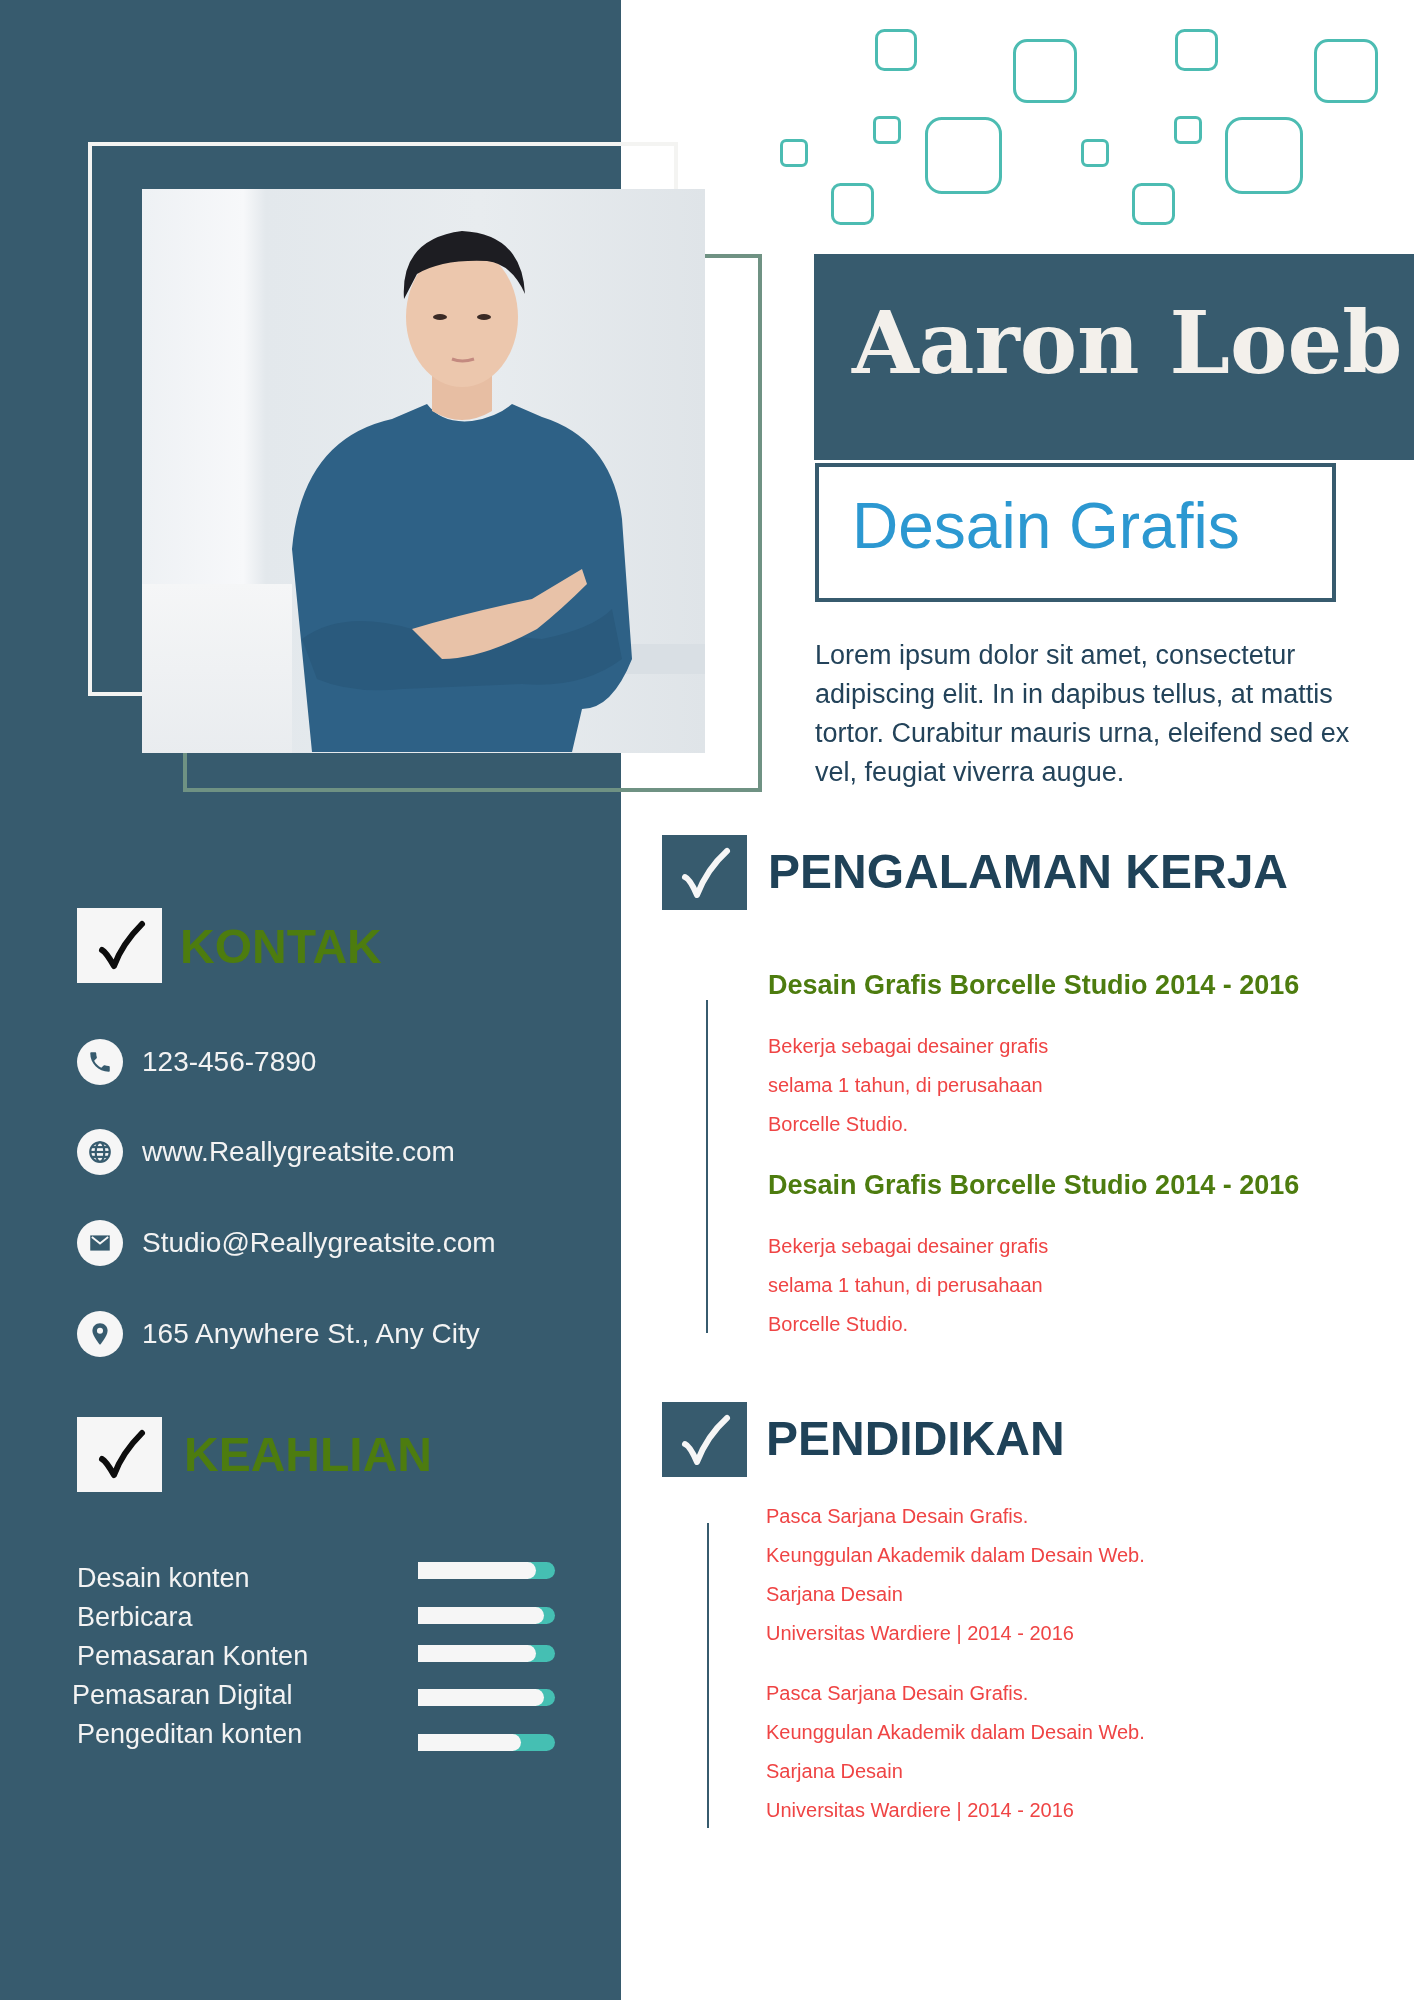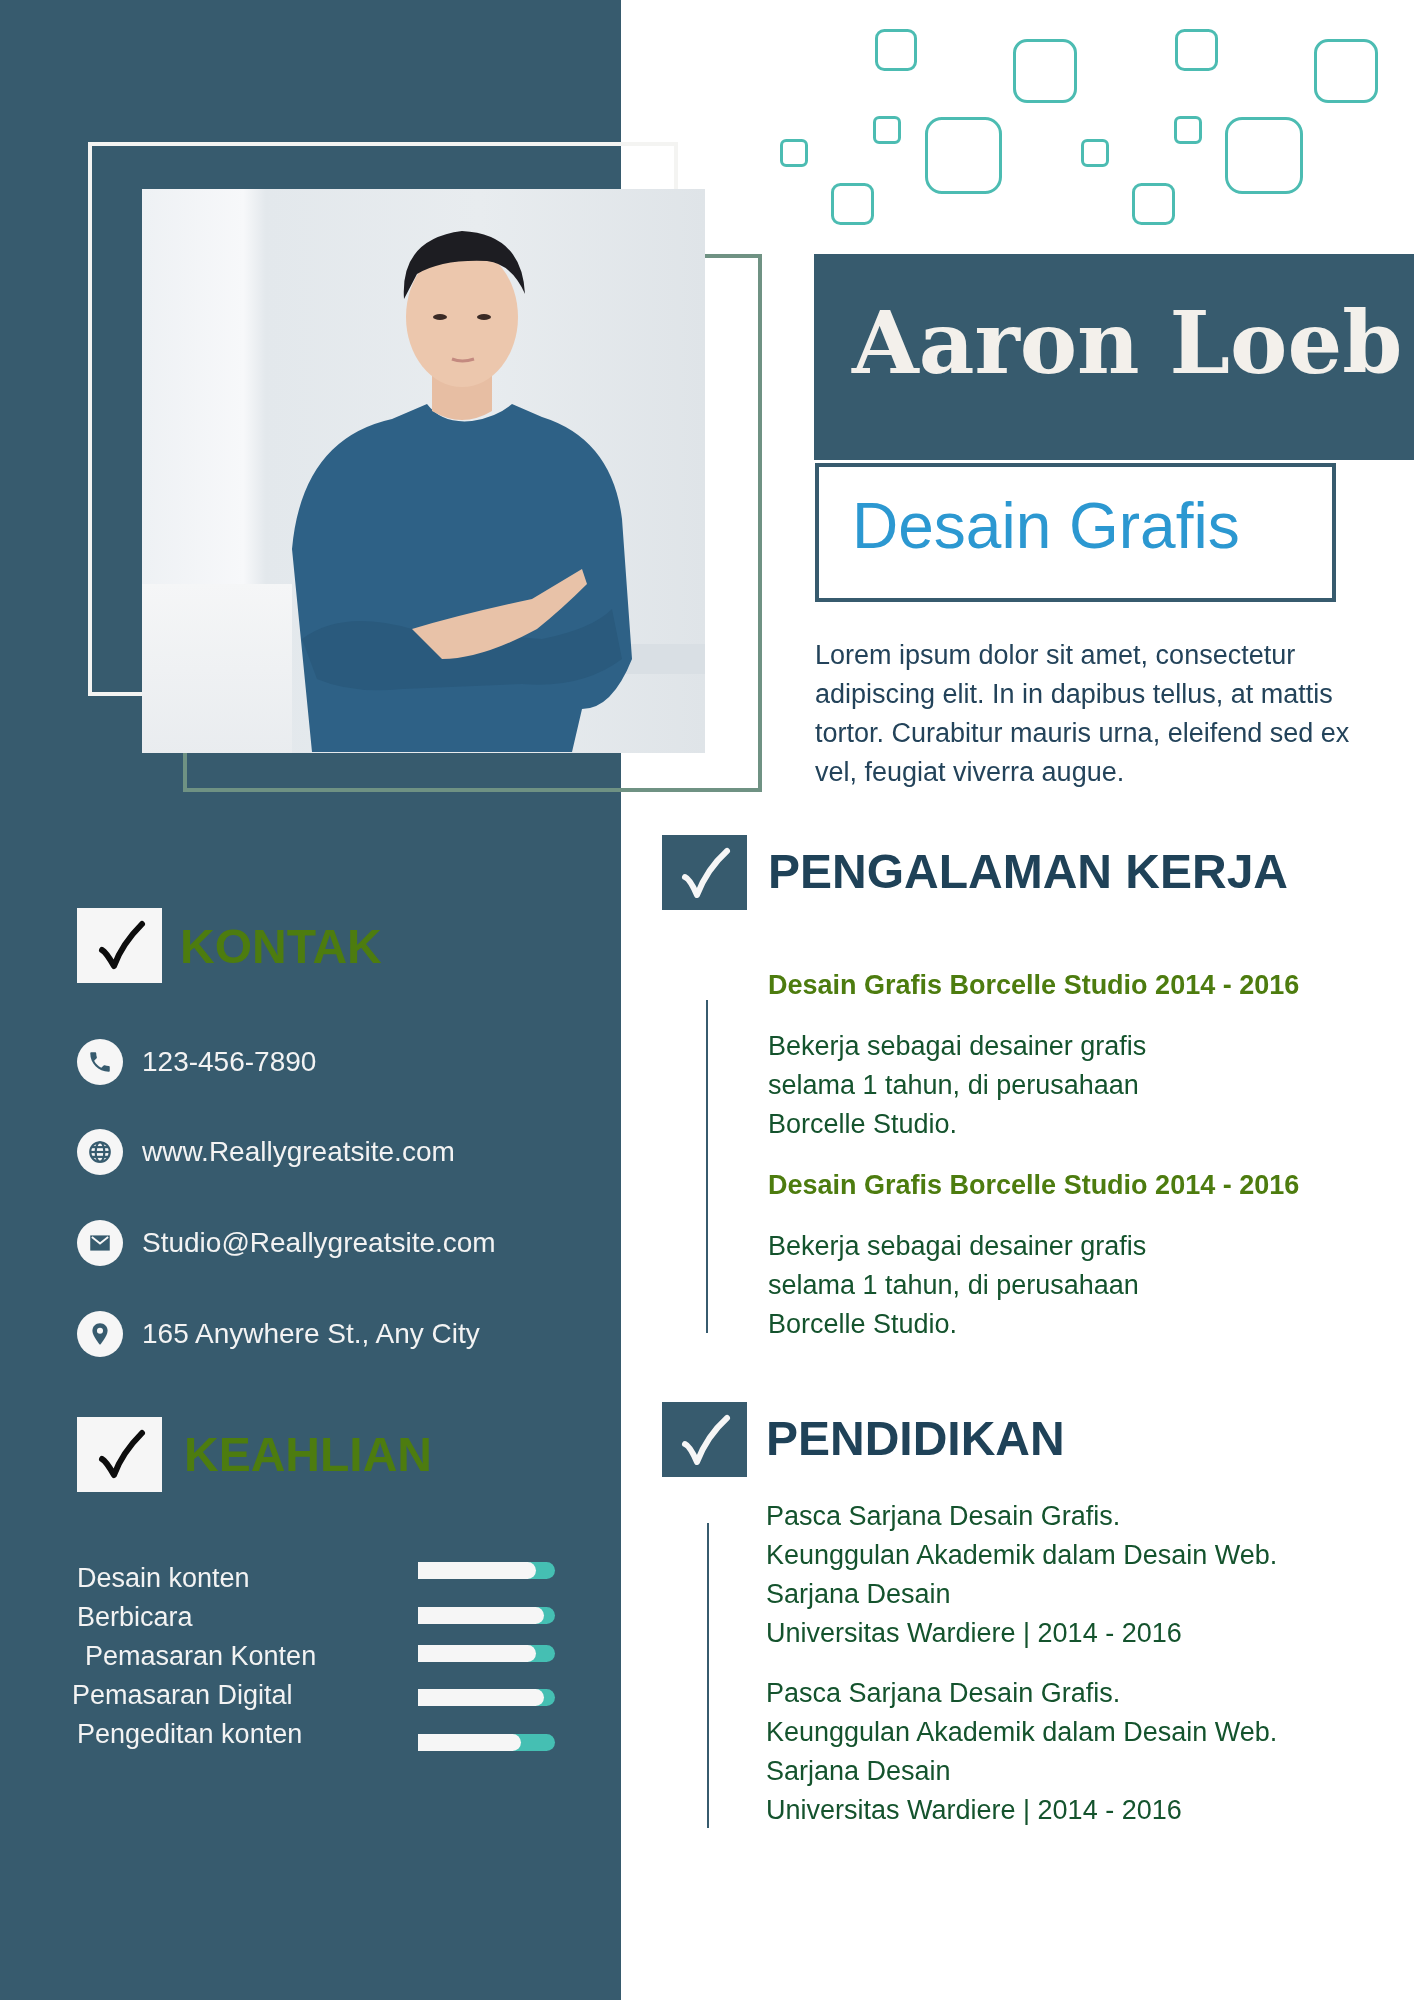--- a/index.html
+++ b/index.html
@@ -45,21 +45,21 @@
   .contact-text { font-size: 28px; color: #f3f3f3; white-space: nowrap; line-height: 1; }
 
   
   .skill-label { font-size: 27px; color: #f3f3f3; white-space: nowrap; line-height: 1; }
   .skill-bar { width: 137px; height: 17px; background: #45bfb3; border-radius: 0 9px 9px 0; overflow: hidden; }
   .skill-fill { height: 100%; background: #f6f6f6; border-radius: 0 9px 9px 0; }
 
   
   .vline { width: 2px; background: #375b6e; }
   .job-title { font-weight: bold; font-size: 27px; color: #4d7c0f; white-space: nowrap; line-height: 1; }
-  .body-text { font-size: 27px; color: #14532d; line-height: 39px; white-space: nowrap; }
+  .body-text { font-size: 20px; color: #ef4444; line-height: 39px; white-space: nowrap; }
 </style>
 </head>
 <body>
 
 <div id="sidebar" class="abs"></div>
 
 <div id="white-frame" class="abs"></div>
 <div id="green-frame" class="abs"></div>
 <div id="photo" class="abs" title="Portrait of a young man in a blue sweater with arms crossed">
   <div class="window-sill"></div>
@@ -145,21 +145,21 @@
 
 <div class="abs check-box light" style="left:77px;top:1417px;">
   <svg viewBox="0 0 56 56">
     <path d="M10 32 Q14 34 22 48 Q30 26 50 6" stroke="#0d0d0d" stroke-width="6" fill="none" stroke-linecap="round" stroke-linejoin="round"></path>
   </svg>
 </div>
 <div class="abs sec-title light" style="left:184px;top:1431px;">KEAHLIAN</div>
 
 <div class="abs skill-label" style="left:77px;top:1565px;">Desain konten</div>
 <div class="abs skill-label" style="left:77px;top:1604px;">Berbicara</div>
-<div class="abs skill-label" style="left:77px;top:1643px;margin-left:8px;">Pemasaran Konten</div>
+<div class="abs skill-label" style="left:77px;top:1643px;">Pemasaran Konten</div>
 <div class="abs skill-label" style="left:72px;top:1682px;">Pemasaran Digital</div>
 <div class="abs skill-label" style="left:77px;top:1721px;">Pengeditan konten</div>
 
 <div class="abs skill-bar" style="left:418px;top:1562px;">
     <div class="skill-fill" style="width: 86%;"></div>
   </div>
 <div class="abs skill-bar" style="left:418px;top:1607px;">
     <div class="skill-fill" style="width: 92%;"></div>
   </div>
 <div class="abs skill-bar" style="left:418px;top:1645px;">

